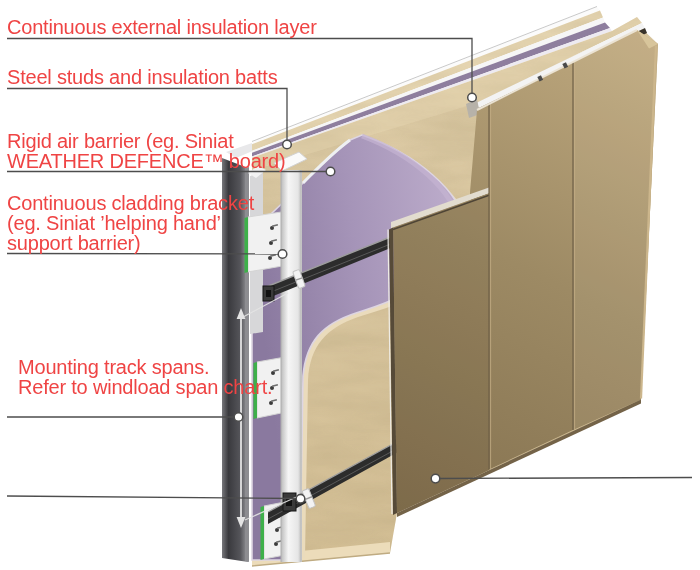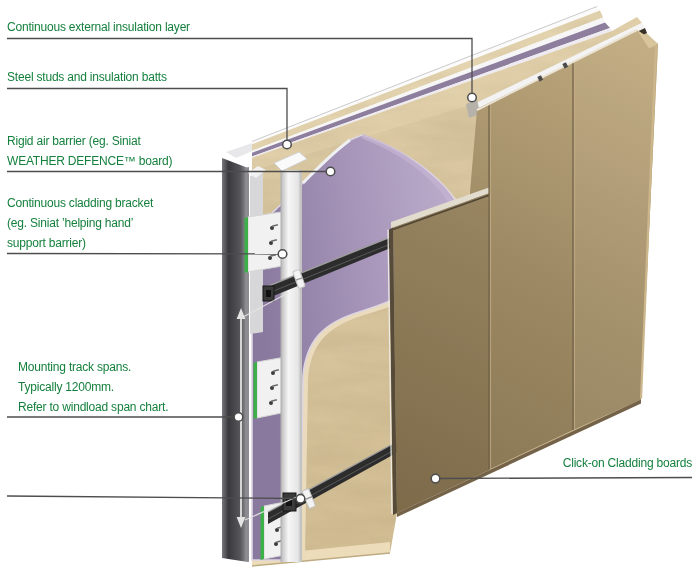--- a/index.html
+++ b/index.html
@@ -1,19 +1,19 @@
 <!DOCTYPE html>
 <html><head>
 <meta charset="utf-8">
 <style>
   html,body{margin:0;padding:0;background:#ffffff;}
   #stage{position:relative;width:700px;height:570px;background:#ffffff;overflow:hidden;
          font-family:"Liberation Sans","DejaVu Sans",sans-serif;}
   #art{position:absolute;left:0;top:0;}
-  .lbl{position:absolute;color:#15803d;font-size:12px;line-height:20px;letter-spacing:-0.2px;}
+  .lbl{position:absolute;color:#ef4444;font-size:20px;line-height:20px;letter-spacing:-0.2px;}
   .lbl span{display:block;white-space:nowrap;}
   .lbl-r{text-align:right;}
 </style>
 </head>
 <body>
 
 <div id="stage">
 
 <svg id="art" width="700" height="570" viewBox="0 0 700 570">
   <defs>
@@ -236,19 +236,15 @@
   <div class="lbl" style="left:7px;top:67px">
     <span>Steel studs and insulation batts</span>
   </div>
   <div class="lbl" style="left:7px;top:193px">
     <span>Continuous cladding bracket</span>
     <span>(eg. Siniat ’helping hand’</span>
     <span>support barrier)</span>
   </div>
   <div class="lbl" style="left:18px;top:357px">
     <span>Mounting track spans.</span>
-    <span>Typically 1200mm.</span>
     <span>Refer to windload span chart.</span>
   </div>
-  <div class="lbl lbl-r" style="right:8px;top:453px">
-    <span>Click-on Cladding boards</span>
-  </div>
 </div>
 
 </body></html>

